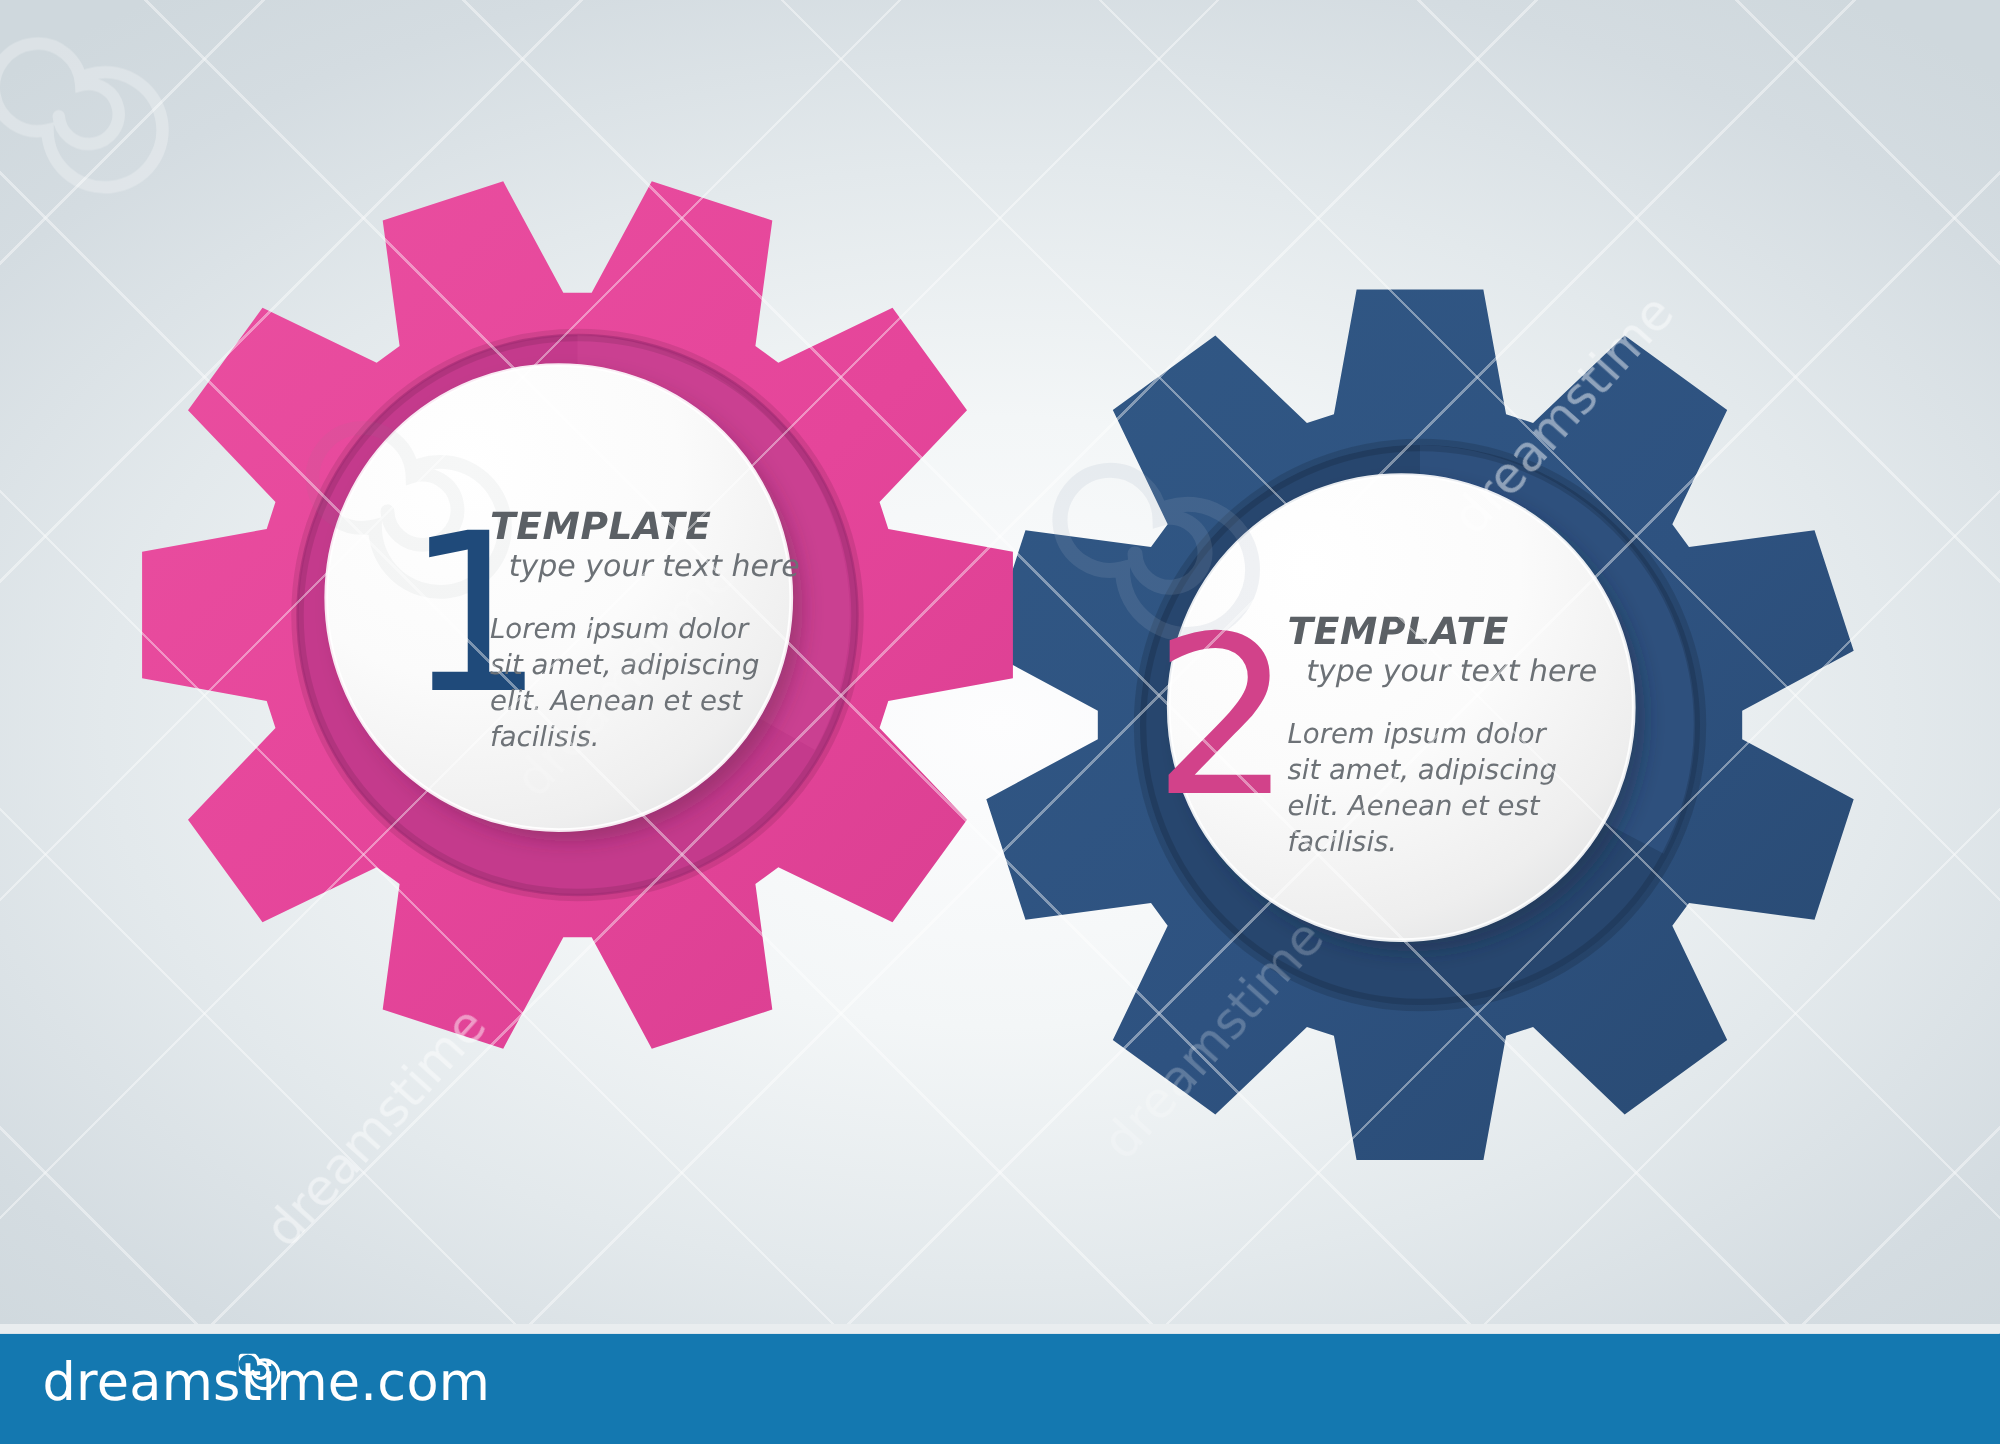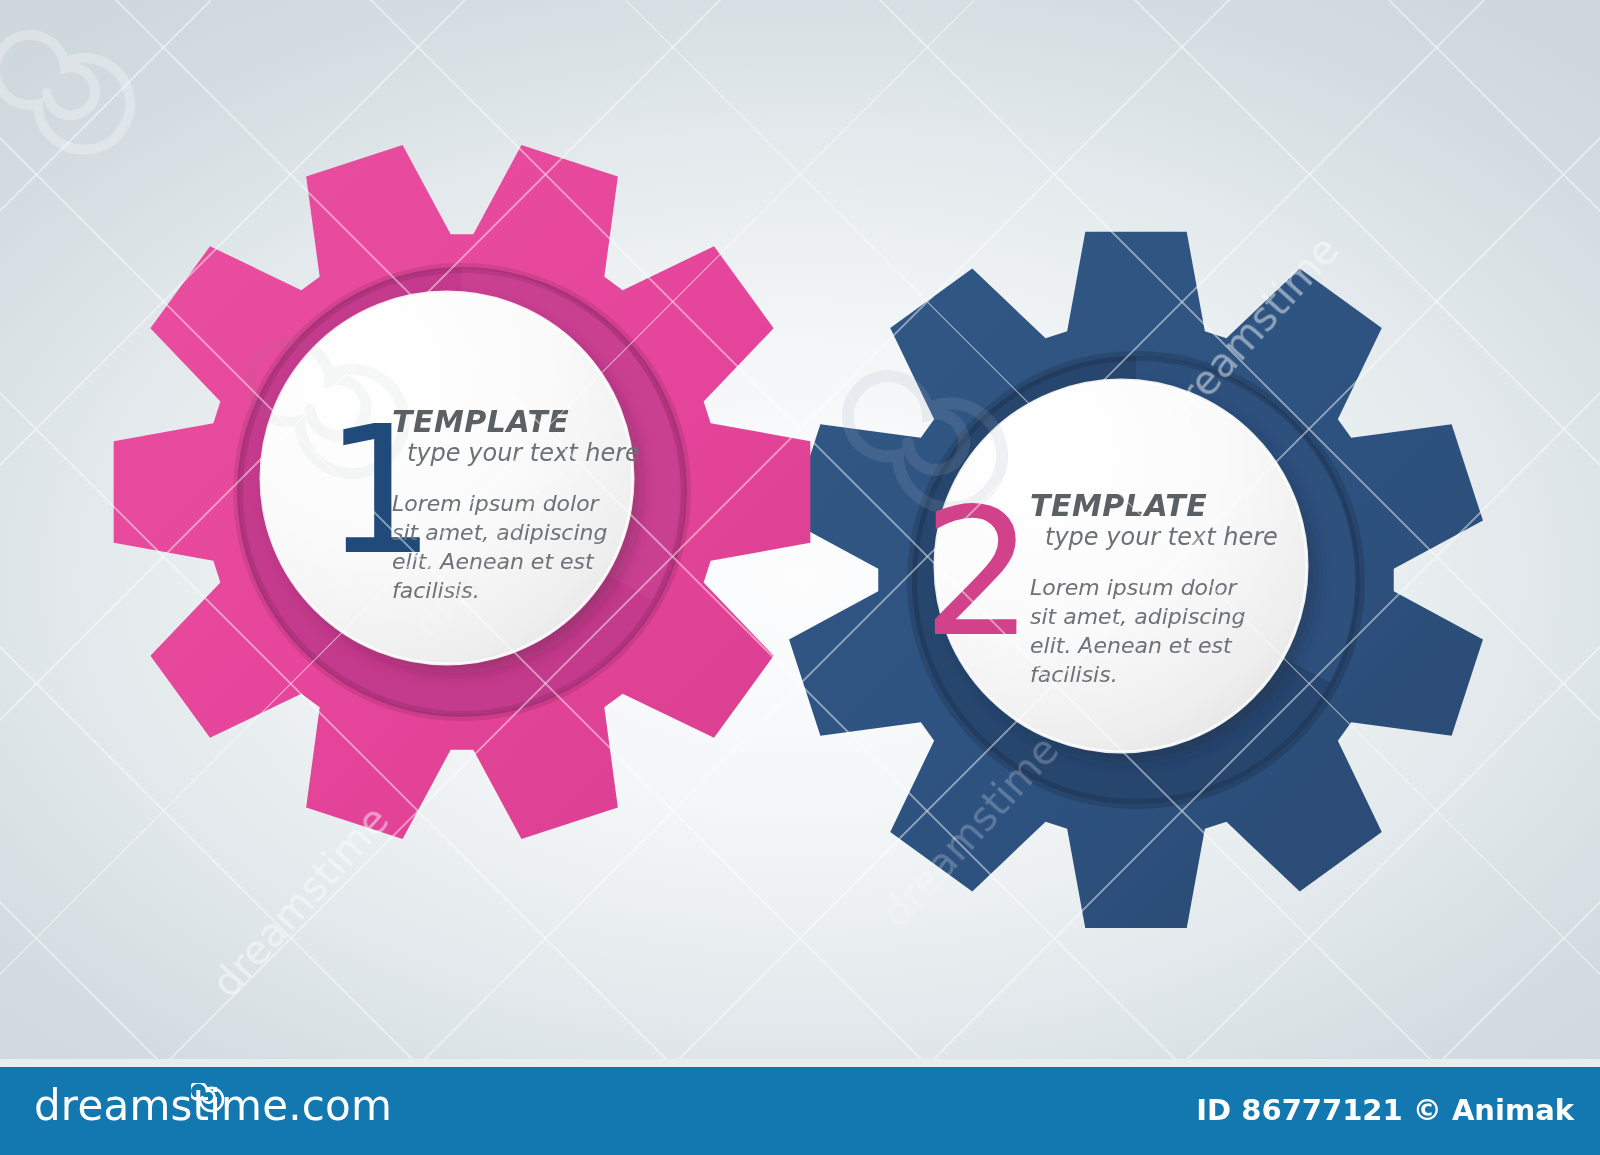--- a/index.html
+++ b/index.html
@@ -195,16 +195,15 @@
     </g>
   </svg>
 
   <div id="footer">
     <div id="dt-logo">
       <span id="dt-word">dreamstime.com</span>
       <svg id="dt-mark" width="34" height="34" viewBox="0 0 34 34">
         <path d="M17 5.5 a11.5,11.5 0 1,1 -8,11 a8.6,8.6 0 1,1 7,-8.6 a6,6 0 1,1 -4.6,6.2" fill="none" stroke="#ffffff" stroke-width="2.6" stroke-linecap="round"></path>
       </svg>
     </div>
-    <div id="dt-id">ID 86777121 © Animak</div>
   </div>
 
 </div>
 
 </body></html>

